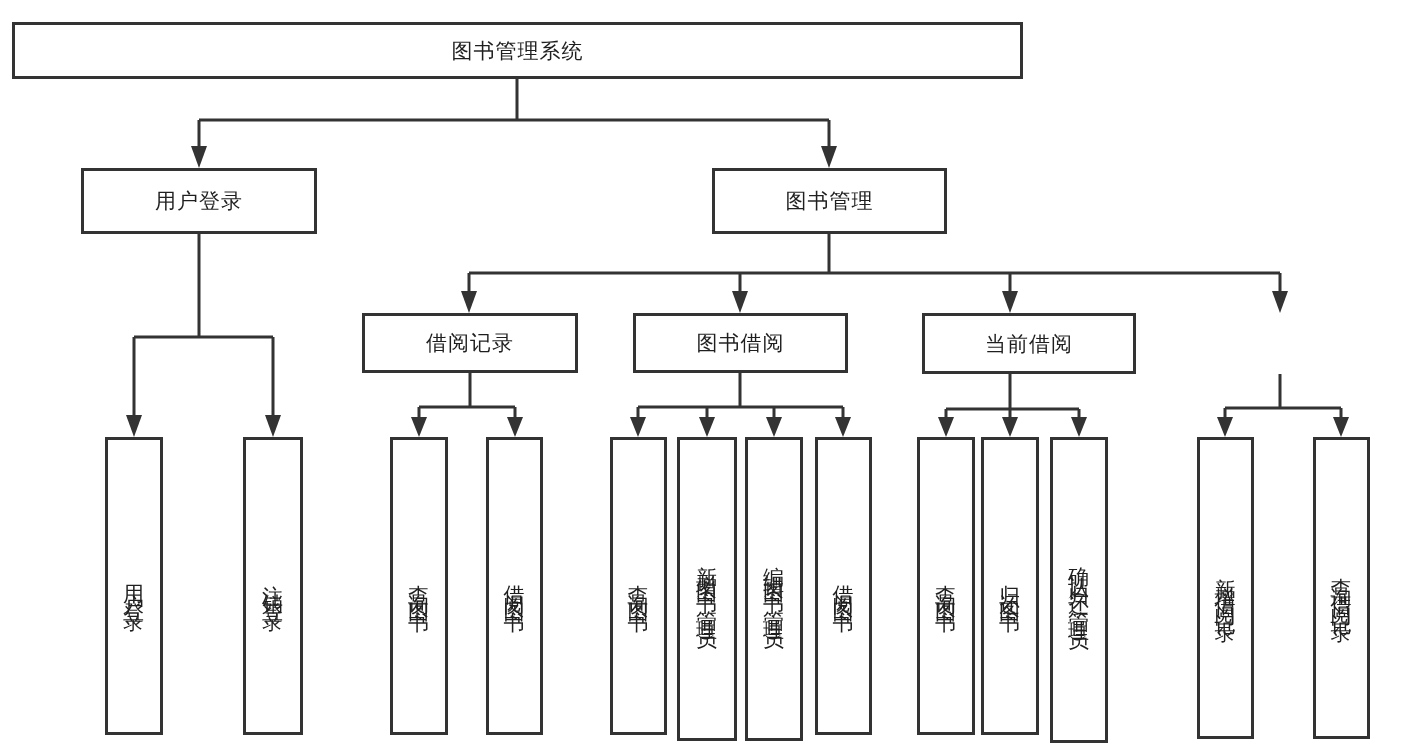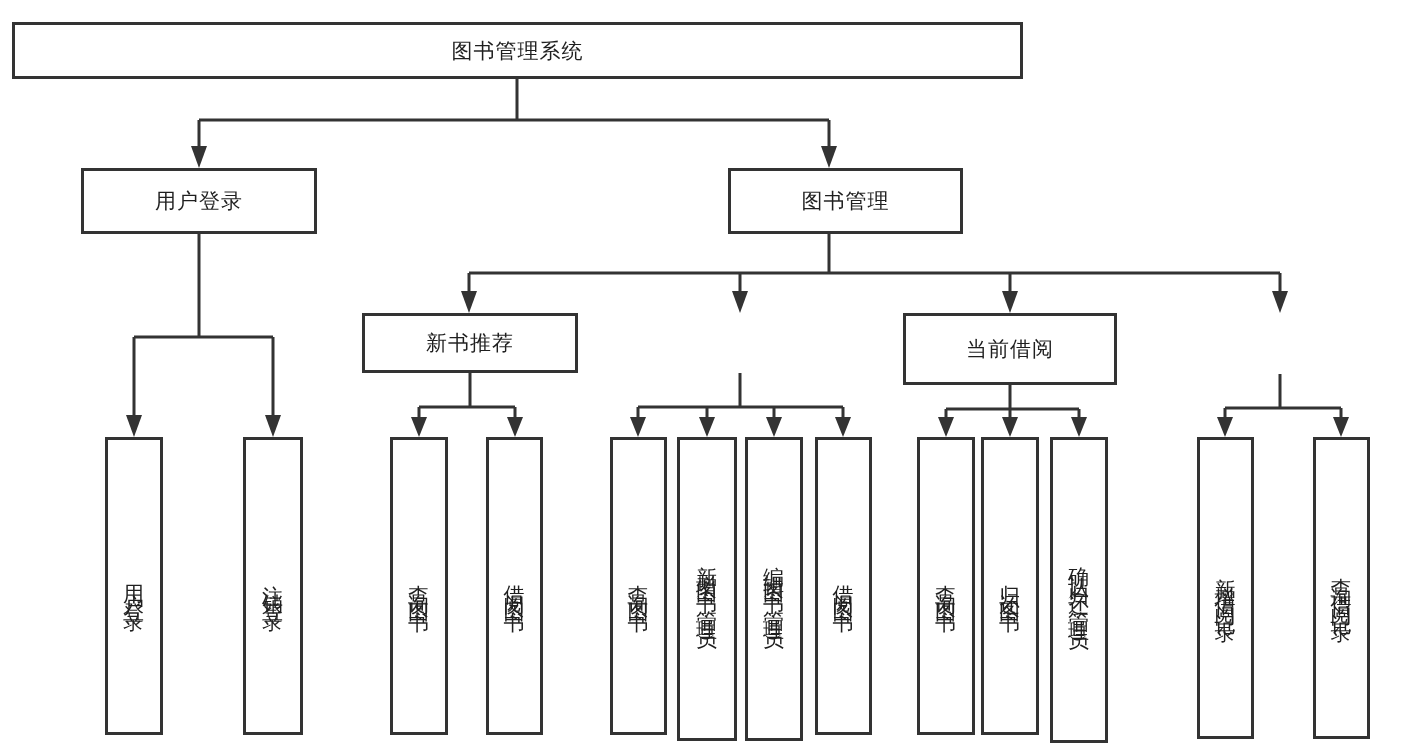--- a/index.html
+++ b/index.html
@@ -42,24 +42,24 @@
     writing-mode: vertical-rl;
     text-orientation: mixed;
     font-size: 21px;
     line-height: 1;
     letter-spacing: 9px;
     white-space: nowrap;
   }
   
   #node-root          { left: 12px;   top: 13px;  width: 1011px; height: 57px; margin-top: 9px; }
   #node-user-login    { left: 81px;   top: 168px; width: 236px;  height: 66px; }
-  #node-book-mgmt     { left: 728px;  top: 168px; width: 235px;  height: 66px; }
+  #node-book-mgmt     { left: 712px;  top: 168px; width: 235px;  height: 66px; }
   #node-new-book-rec  { left: 362px;  top: 313px; width: 216px;  height: 60px; }
   #node-book-borrow   { left: 633px;  top: 313px; width: 215px;  height: 60px; }
-  #node-current-borrow{ left: 903px;  top: 313px; width: 214px;  height: 72px; }
+  #node-current-borrow{ left: 922px;  top: 313px; width: 214px;  height: 61px; }
   #node-borrow-record { left: 1173px; top: 313px; width: 214px;  height: 61px; }
   #node-ul-login      { left: 105px;  top: 437px; width: 58px;   height: 298px; }
   #node-ul-logout     { left: 243px;  top: 437px; width: 60px;   height: 298px; }
   #node-nb-query      { left: 390px;  top: 437px; width: 58px;   height: 298px; }
   #node-nb-borrow     { left: 486px;  top: 437px; width: 57px;   height: 298px; }
   #node-bb-query      { left: 610px;  top: 437px; width: 57px;   height: 298px; }
   #node-bb-add        { left: 677px;  top: 437px; width: 60px;   height: 304px; }
   #node-bb-edit       { left: 745px;  top: 437px; width: 58px;   height: 304px; }
   #node-bb-borrow     { left: 815px;  top: 437px; width: 57px;   height: 298px; }
   #node-cb-query      { left: 917px;  top: 437px; width: 58px;   height: 298px; }
@@ -122,21 +122,24 @@
   </div>
 
   <div class="node h-node" id="node-user-login">
     <span>用户登录</span>
   </div>
   <div class="node h-node" id="node-book-mgmt">
     <span>图书管理</span>
   </div>
 
   <div class="node h-node" id="node-new-book-rec">
-    <span>新书推荐</span>
+    <span>借阅记录</span>
+  </div>
+  <div class="node h-node" id="node-book-borrow">
+    <span>图书借阅</span>
   </div>
   <div class="node h-node" id="node-current-borrow">
     <span>当前借阅</span>
   </div>
 
   <div class="node v-node" id="node-ul-login">
     <span class="vlabel">用户登录</span>
   </div>
   <div class="node v-node" id="node-ul-logout">
     <span class="vlabel">注销登录</span>

